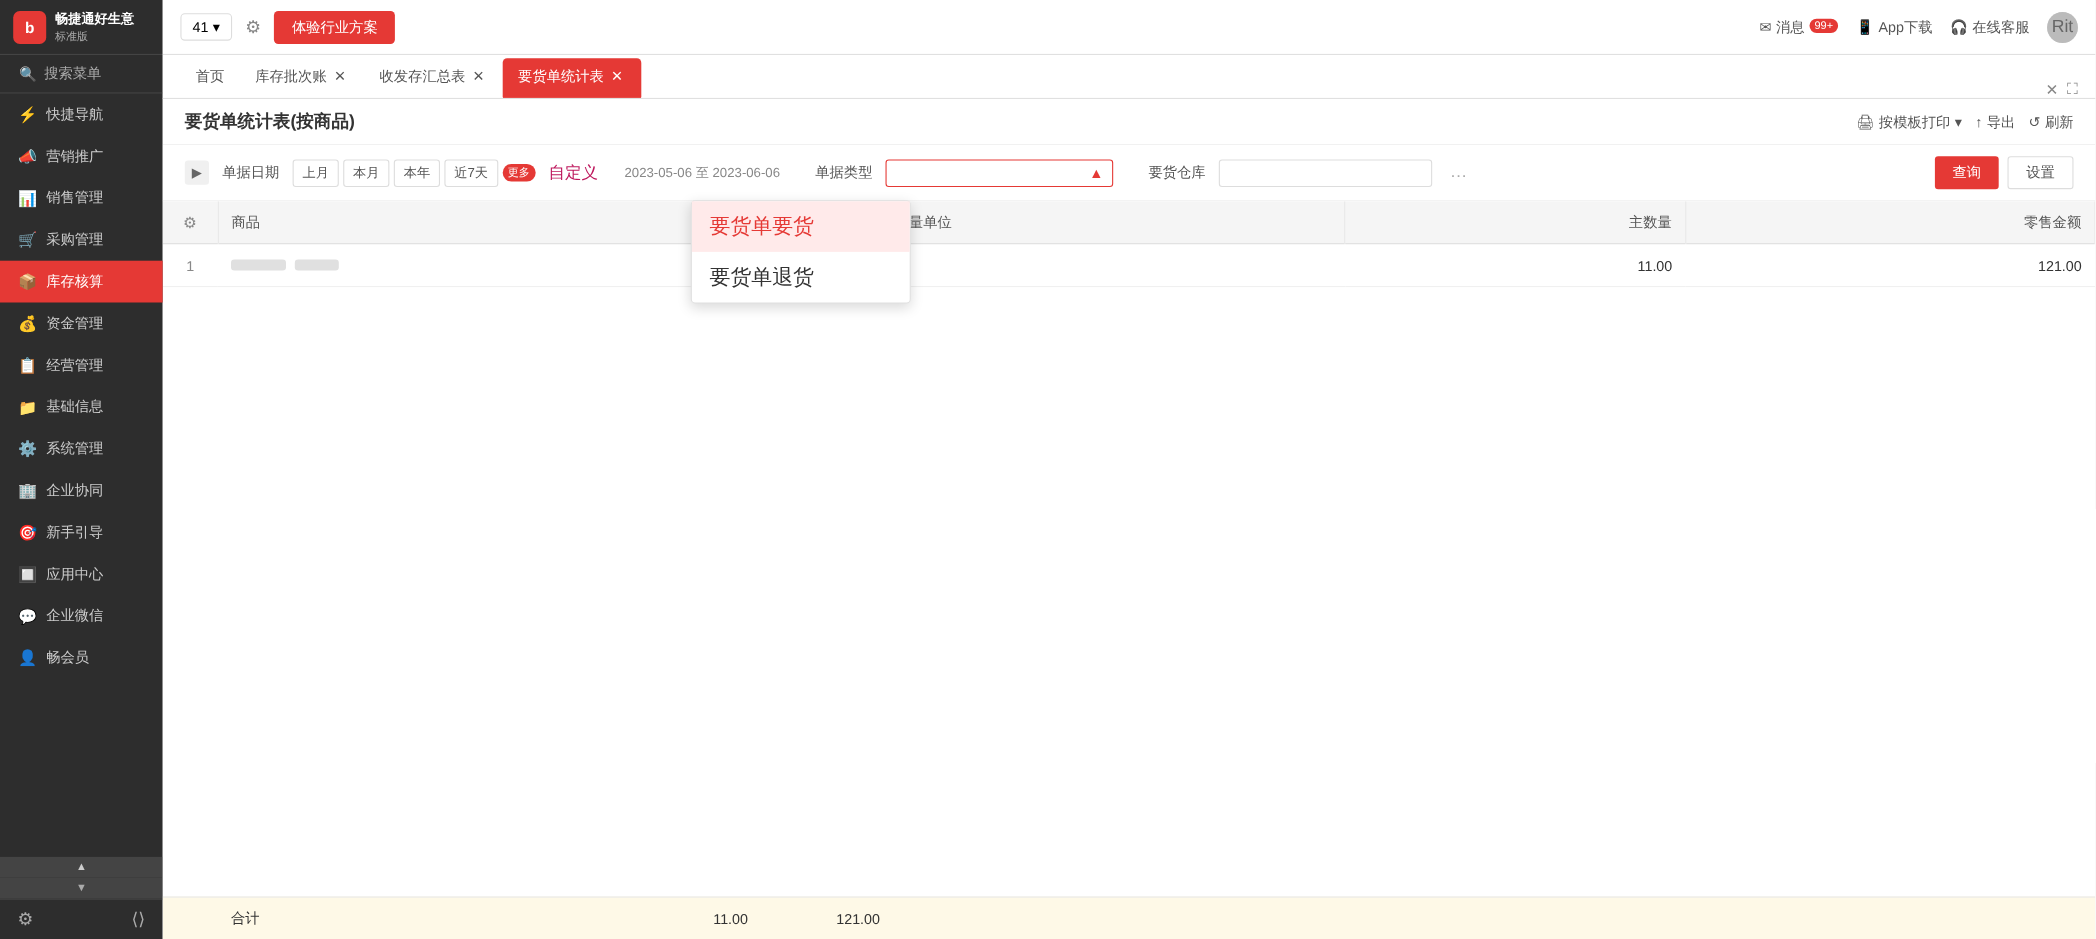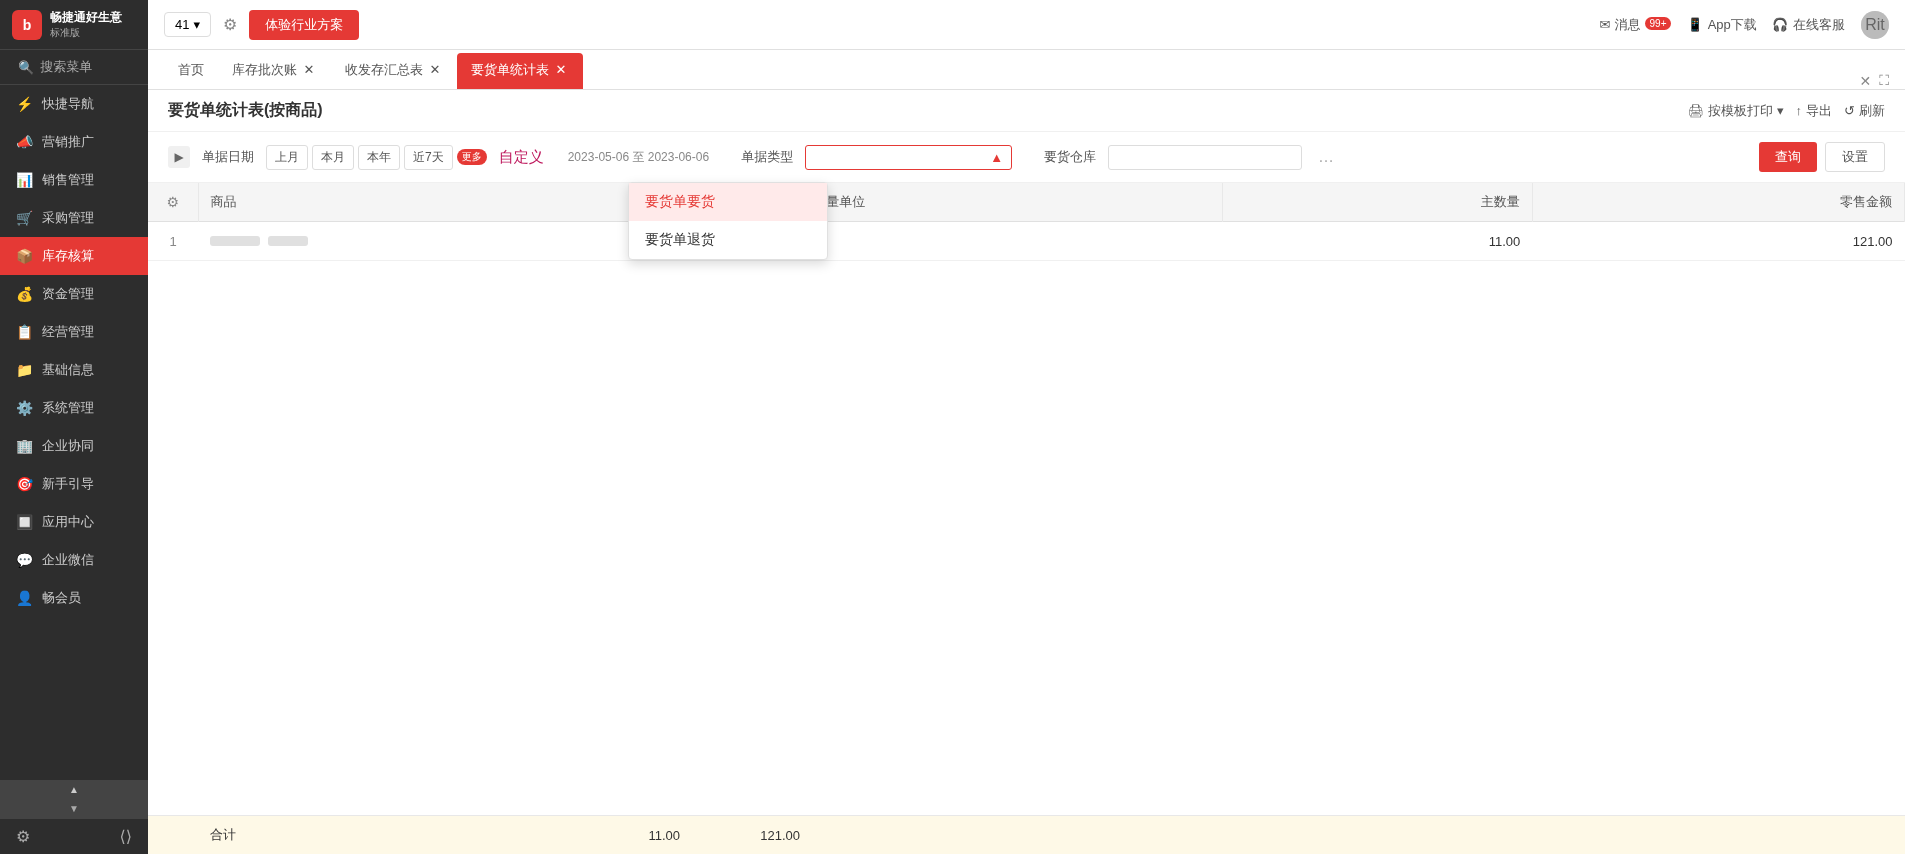--- a/index.html
+++ b/index.html
@@ -217,21 +217,21 @@
       background: white;
       border: 1px solid #e0e0e0;
       border-radius: 4px;
       box-shadow: 0 4px 12px rgba(0,0,0,0.15);
       z-index: 100;
       min-width: 200px;
     }
     .dropdown-item {
       padding: 10px 16px;
       cursor: pointer;
-      font-size: 14px;
+      font-size: 19px;
       color: #333;
     }
     .dropdown-item.selected { background: #ffeaea; color: #e53935; }
 
     
     .table-container {
       flex: 1;
       overflow-y: auto;
       position: relative;
     }

